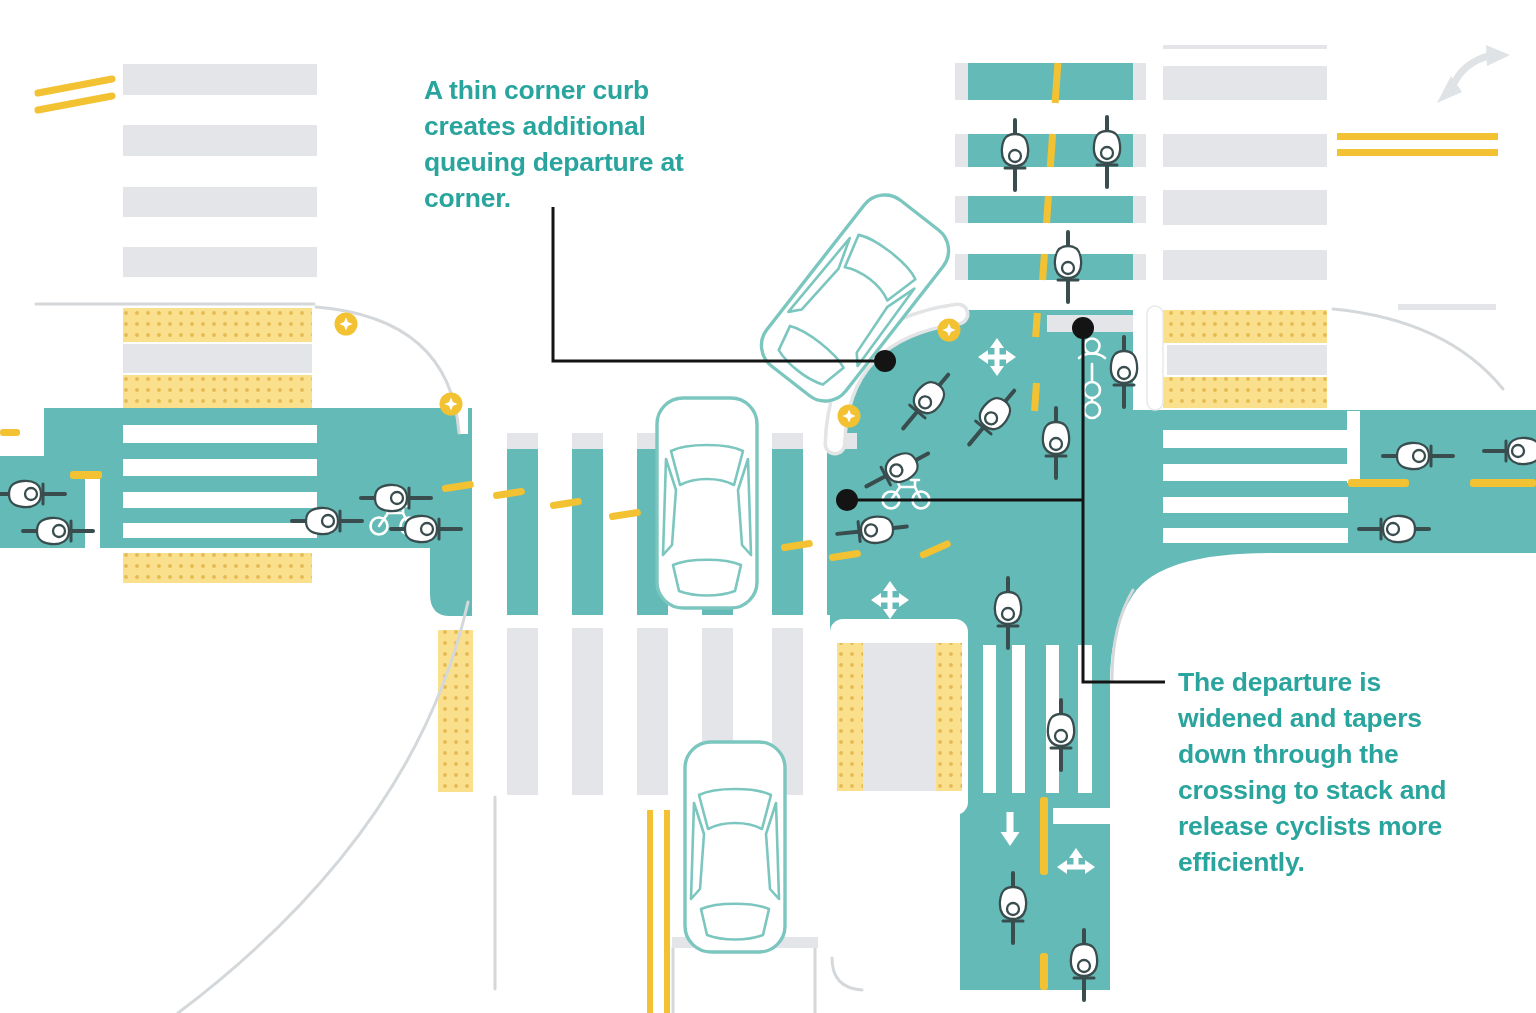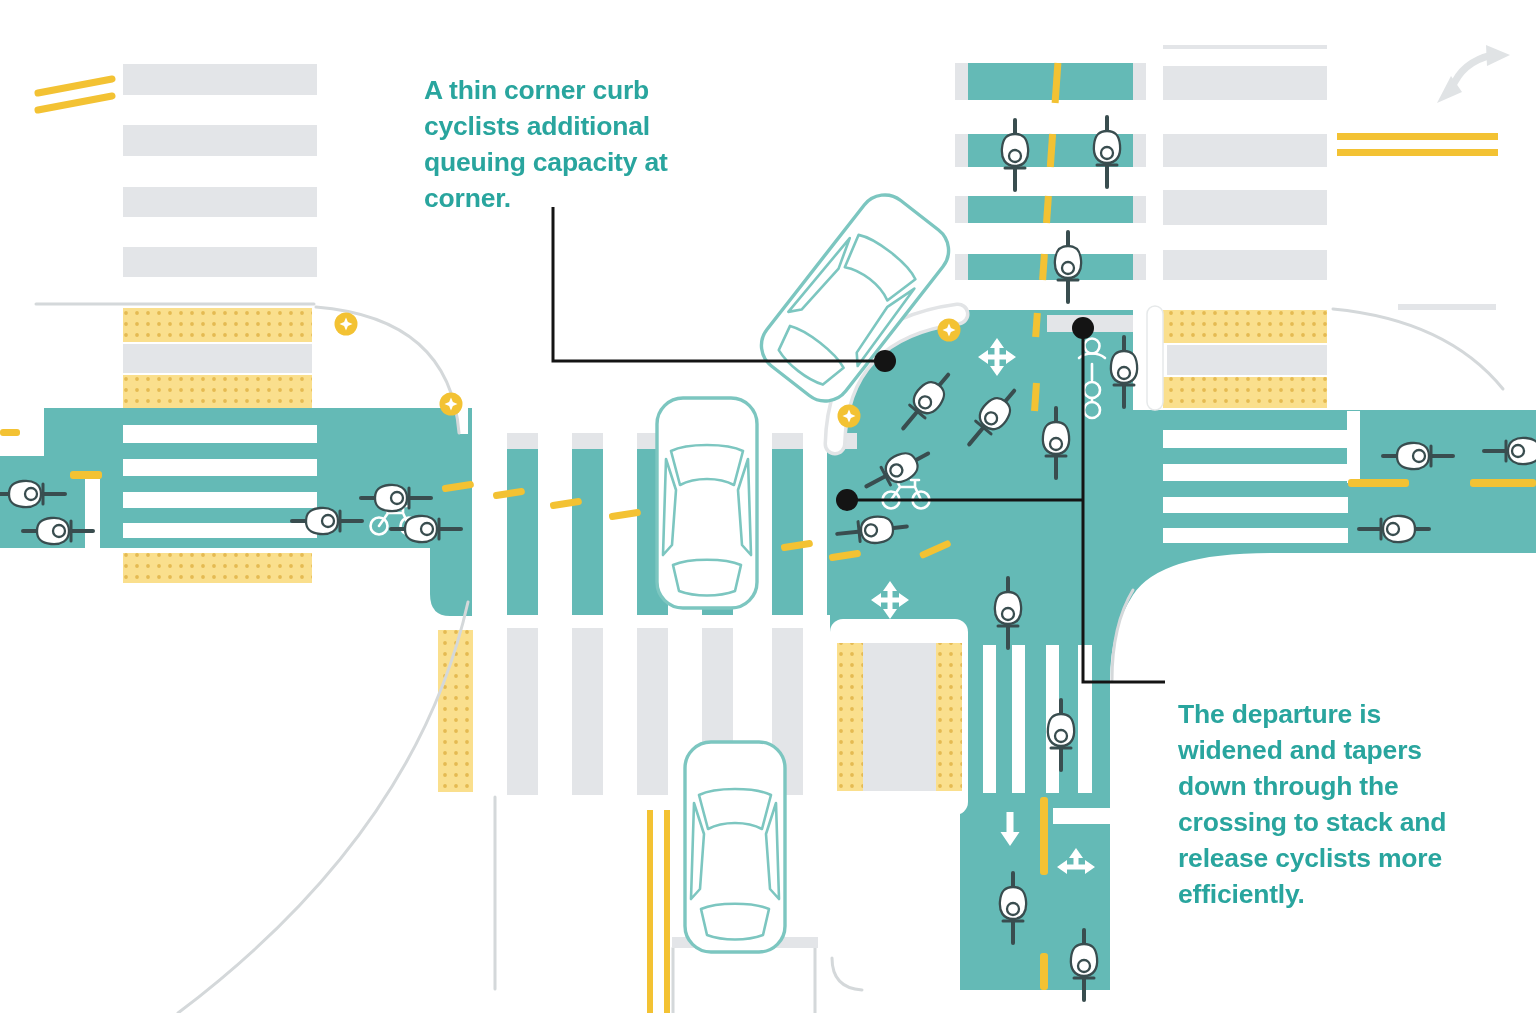--- a/index.html
+++ b/index.html
@@ -25,21 +25,21 @@
   .carwin{fill:#ffffff;stroke:var(--teal-outline);stroke-width:2.6;stroke-linejoin:round;}
   .starbg{fill:var(--yellow);}
   .starfg{fill:#ffffff;}
   .garrow{stroke:var(--grey-arrow);stroke-width:7;fill:none;stroke-linecap:round;}
   .garrowhead{fill:var(--grey-arrow);}
   .island{fill:#ffffff;stroke:none;}
   .thinisland{fill:#ffffff;stroke:#e6e9ea;stroke-width:1.5;}
   .ann{position:absolute;color:var(--teal-text);font-weight:700;font-size:26.5px;
        line-height:36px;letter-spacing:-0.2px;}
   #ann1{left:424px;top:72px;width:272px;}
-  #ann2{left:1178px;top:664px;width:306px;margin-top:32px;}
+  #ann2{left:1178px;top:664px;width:306px;}
 </style>
 </head>
 <body>
 
 <div class="stage">
 <svg width="1536" height="1013" viewBox="0 0 1536 1013">
   <defs>
     <pattern id="dots" width="11" height="11" patternUnits="userSpaceOnUse">
       <circle cx="5" cy="5" r="1.9" fill="var(--tactile-dot)"></circle>
     </pattern>
@@ -301,15 +301,15 @@
     <circle class="cdot" cx="885" cy="361" r="11"></circle>
   </g>
   <g>
     <circle class="cdot" cx="847" cy="500" r="11"></circle>
     <path class="callout" d="M847,500 L1083,500"></path>
     <circle class="cdot" cx="1083" cy="328" r="11"></circle>
     <path class="callout" d="M1083,328 L1083,682 L1165,682"></path>
   </g>
 </svg>
 
-  <div class="ann" id="ann1">A thin corner curb cyclists additional queuing capacity at corner.</div>
+  <div class="ann" id="ann1">A thin corner curb creates additional queuing departure at corner.</div>
   <div class="ann" id="ann2">The departure is widened and tapers down through the crossing to stack and release cyclists more efficiently.</div>
 </div>
 
 </body></html>

